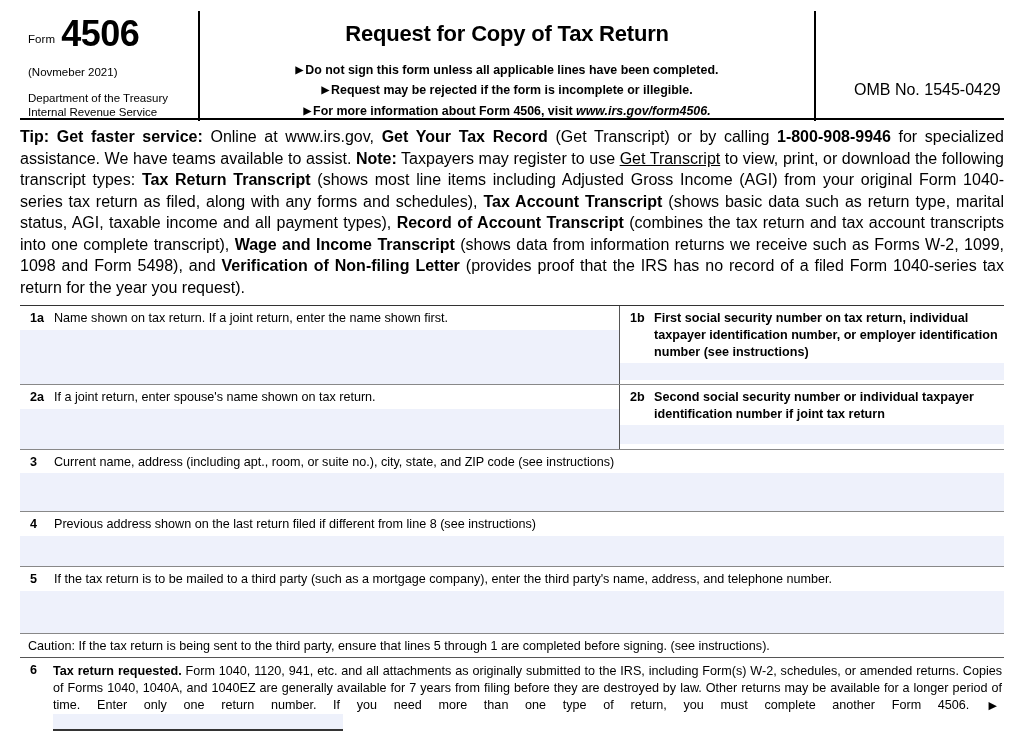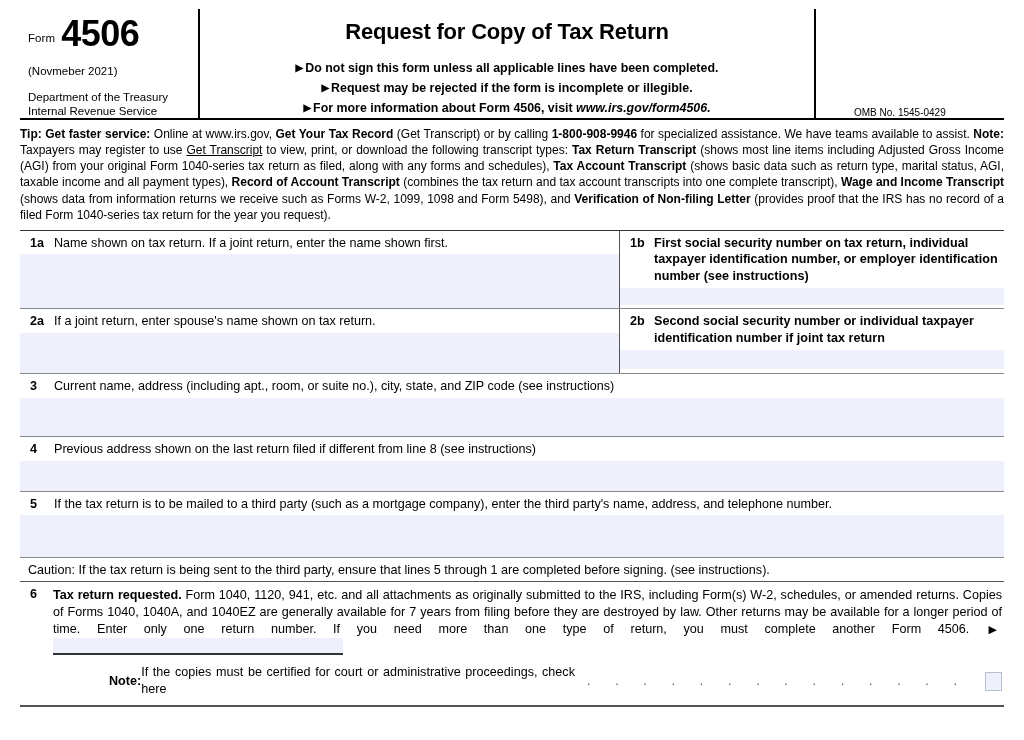--- a/index.html
+++ b/index.html
@@ -18,21 +18,21 @@
     position: relative;
     width: 1024px;
     height: 740px;
     box-sizing: border-box;
     padding: 0 20px;
   }
 
   
   .header {
     display: flex;
-    align-items: flex-end;
+    align-items: center;
     height: 118px;
     padding-top: 14px;
     box-sizing: border-box;
     gap: 16px;
   }
   .hdr-left {
     width: 162px;
     flex: 0 0 162px;
     padding-right: 10px;
     box-sizing: border-box;
@@ -96,29 +96,29 @@
   }
   .ital { font-style: italic; }
   .hdr-right {
     width: 172px;
     flex: 0 0 172px;
     box-sizing: border-box;
     padding-left: 22px;
     padding-top: 48px;
   }
   .omb {
-    font-size: 10px;
+    font-size: 16px;
   }
 
   
   .rule-thick {
     border-top: 2.5px solid #000;
   }
   .tip-block {
-    font-size: 12px;
+    font-size: 16px;
     line-height: 1.345;
     text-align: justify;
     padding: 6px 0 7px 0;
   }
   .tip-block b { font-weight: bold; }
   .tip-block u { text-decoration: underline; }
 
   
   .ftable {
     border-top: 1.6px solid #333;

